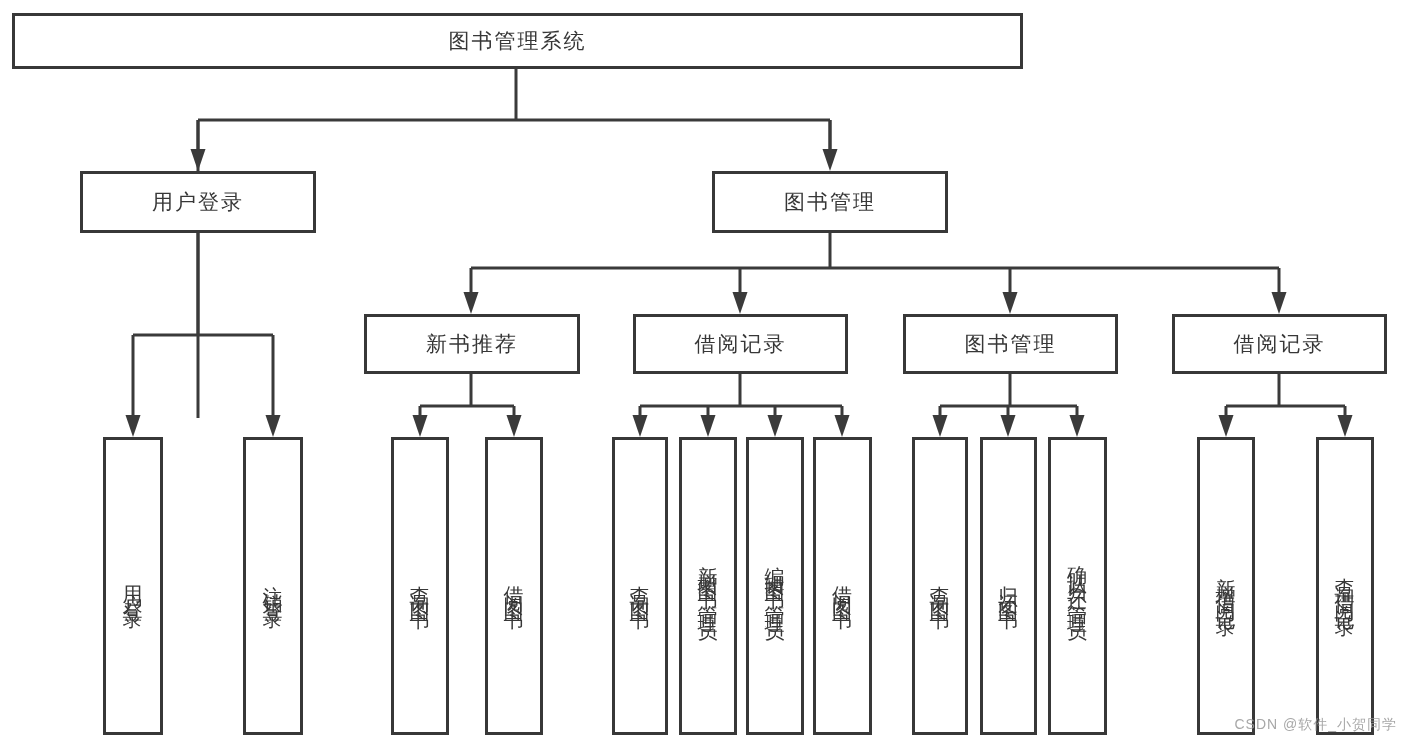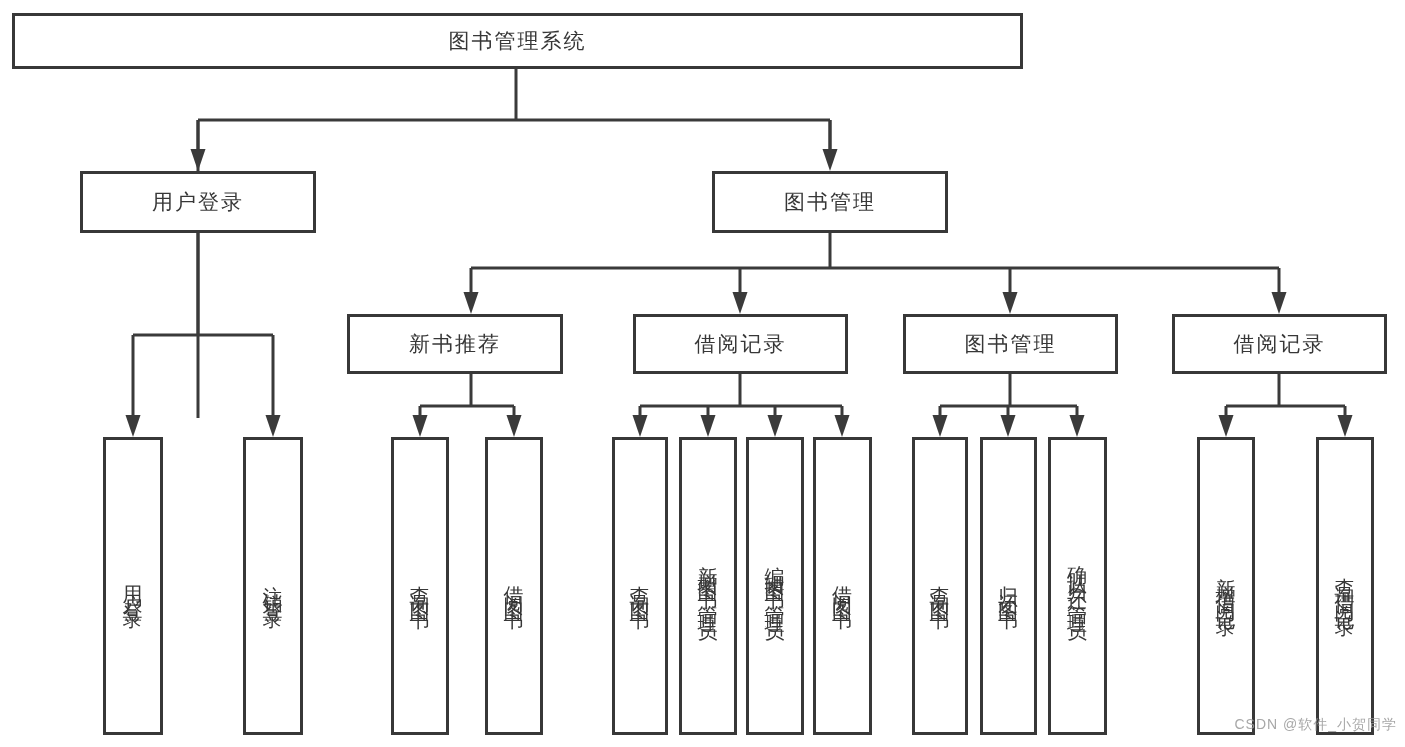--- a/index.html
+++ b/index.html
@@ -100,21 +100,21 @@
       <path d="M1218.5,415 L1233.5,415 L1226,437 Z"></path>
       <path d="M1337.5,415 L1352.5,415 L1345,437 Z"></path>
     </g>
   </svg>
 
   <div class="box h-box" style="left:12px; top:13px; width:1011px; height:56px;">图书管理系统</div>
 
   <div class="box h-box" style="left:80px; top:171px; width:236px; height:62px;">用户登录</div>
   <div class="box h-box" style="left:712px; top:171px; width:236px; height:62px;">图书管理</div>
 
-  <div class="box h-box" style="left:347px; top:314px; width:216px; height:60px;">新书推荐</div>
+  <div class="box h-box" style="left:364px; top:314px; width:216px; height:60px;">新书推荐</div>
   <div class="box h-box" style="left:633px; top:314px; width:215px; height:60px;">借阅记录</div>
   <div class="box h-box" style="left:903px; top:314px; width:215px; height:60px;">图书管理</div>
   <div class="box h-box" style="left:1172px; top:314px; width:215px; height:60px;">借阅记录</div>
 
   <div class="box v-box" style="left:103px; top:437px; width:60px; height:298px;">用户登录</div>
   <div class="box v-box" style="left:243px; top:437px; width:60px; height:298px;">注销登录</div>
 
   <div class="box v-box" style="left:391px; top:437px; width:58px; height:298px;">查询图书</div>
   <div class="box v-box" style="left:485px; top:437px; width:58px; height:298px;">借阅图书</div>
 

